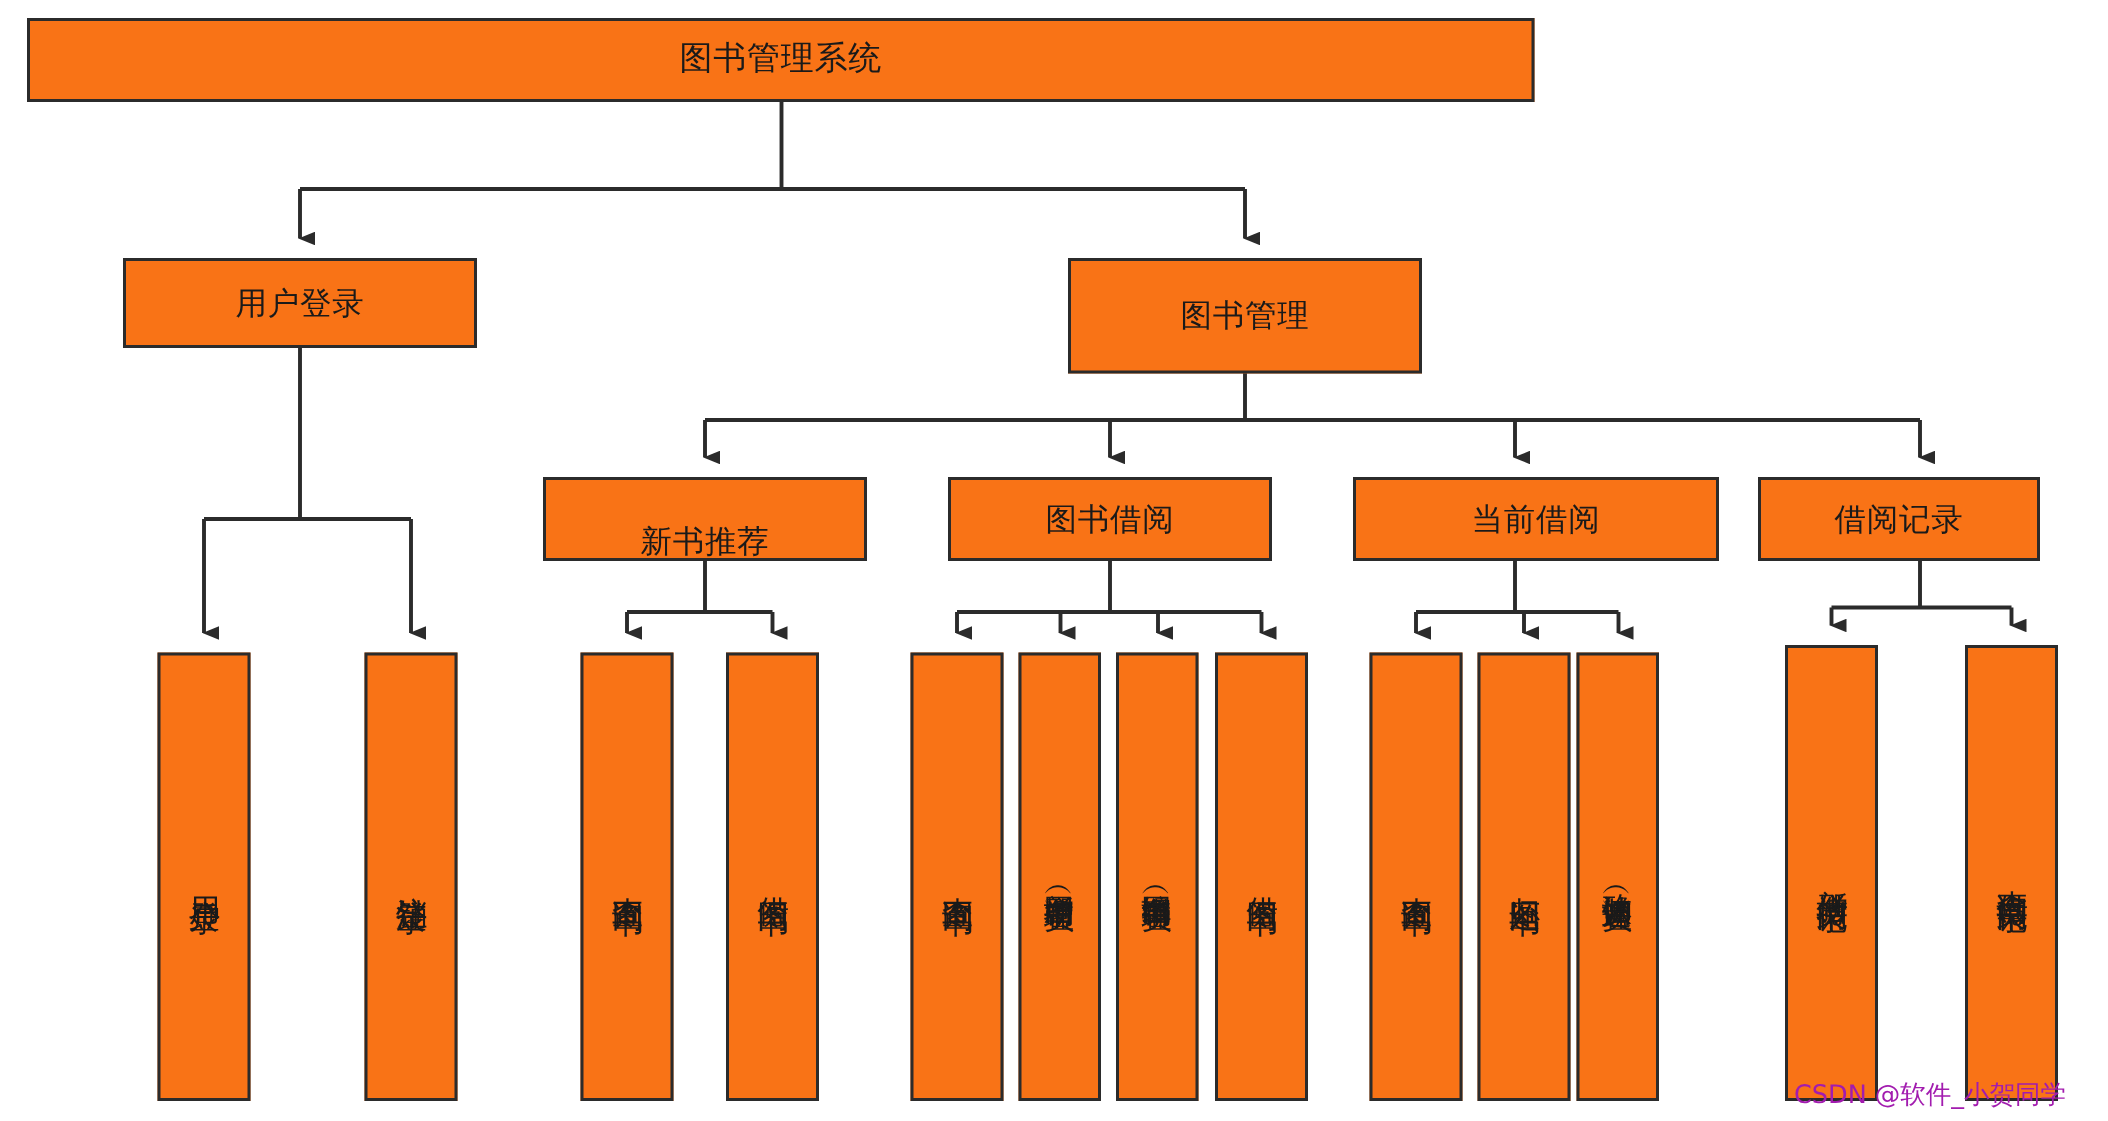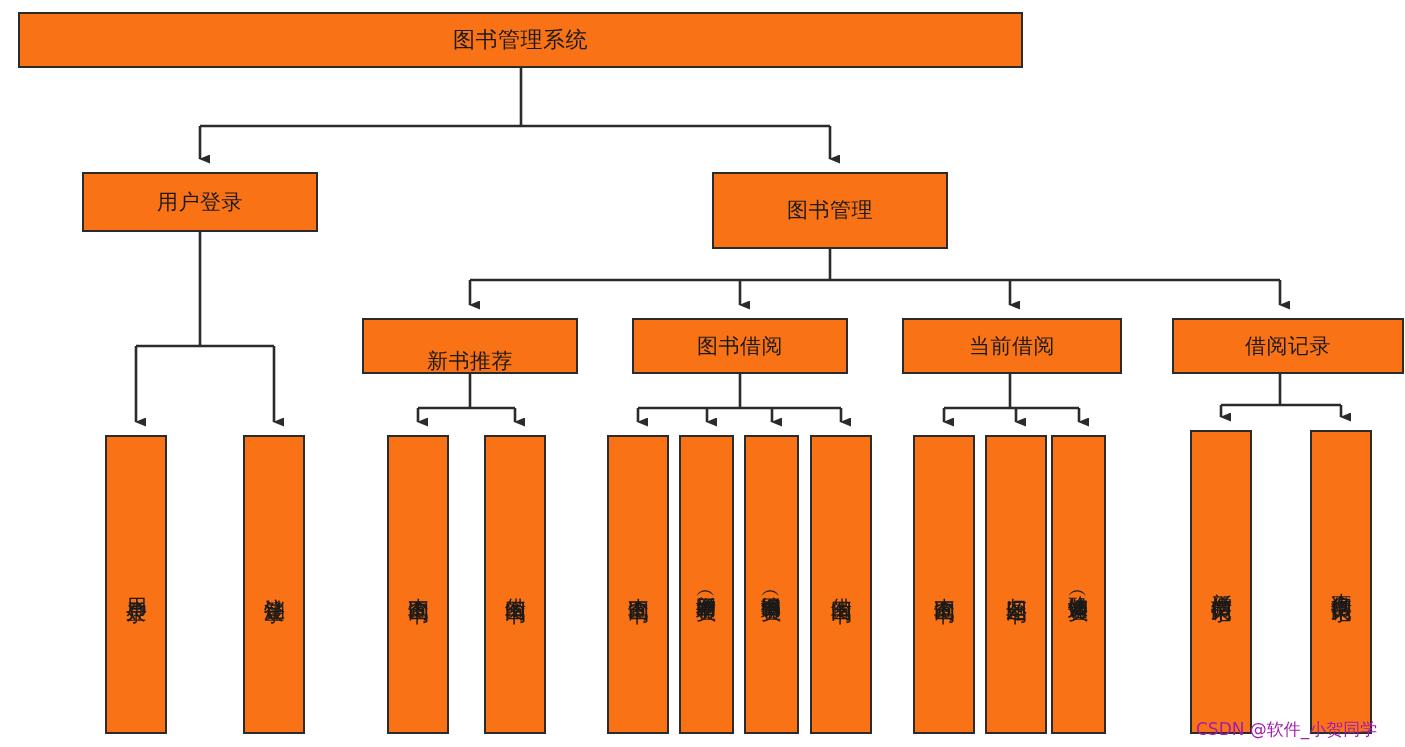--- a/index.html
+++ b/index.html
@@ -130,24 +130,24 @@
       </div>
       <div class="node horizontal" style="left: 712px; top: 172px; width: 236px; height: 77px;">
         <span class="node-label">图书管理</span>
       </div>
       <div class="node horizontal" style="left: 362px; top: 318px; width: 216px; height: 56px; align-items: flex-end;">
         <span class="node-label">新书推荐</span>
       </div>
       <div class="node horizontal" style="left: 632px; top: 318px; width: 216px; height: 56px;">
         <span class="node-label">图书借阅</span>
       </div>
-      <div class="node horizontal" style="left: 902px; top: 318px; width: 220px; height: 56px;">
+      <div class="node horizontal" style="left: 902px; top: 318px; width: 244px; height: 56px;">
         <span class="node-label">当前借阅</span>
       </div>
-      <div class="node horizontal" style="left: 1172px; top: 318px; width: 232px; height: 56px;">
+      <div class="node horizontal" style="left: 1172px; top: 318px; width: 188px; height: 56px;">
         <span class="node-label">借阅记录</span>
       </div>
       <div class="node vertical" style="left: 105px; top: 435px; width: 62px; height: 299px;">
         <span class="node-label">用户登录</span>
       </div>
       <div class="node vertical" style="left: 243px; top: 435px; width: 62px; height: 299px;">
         <span class="node-label">注销登录</span>
       </div>
       <div class="node vertical" style="left: 387px; top: 435px; width: 62px; height: 299px;">
         <span class="node-label">查询图书</span>

